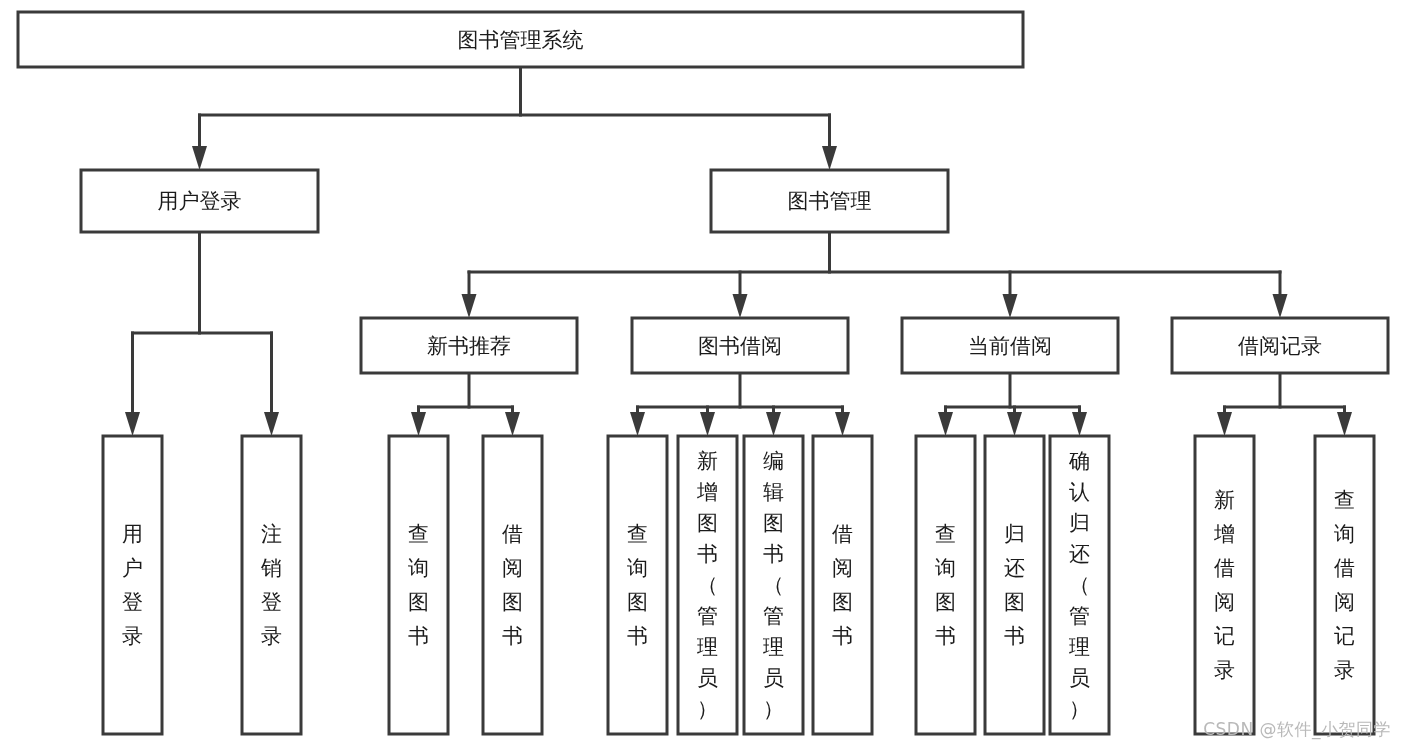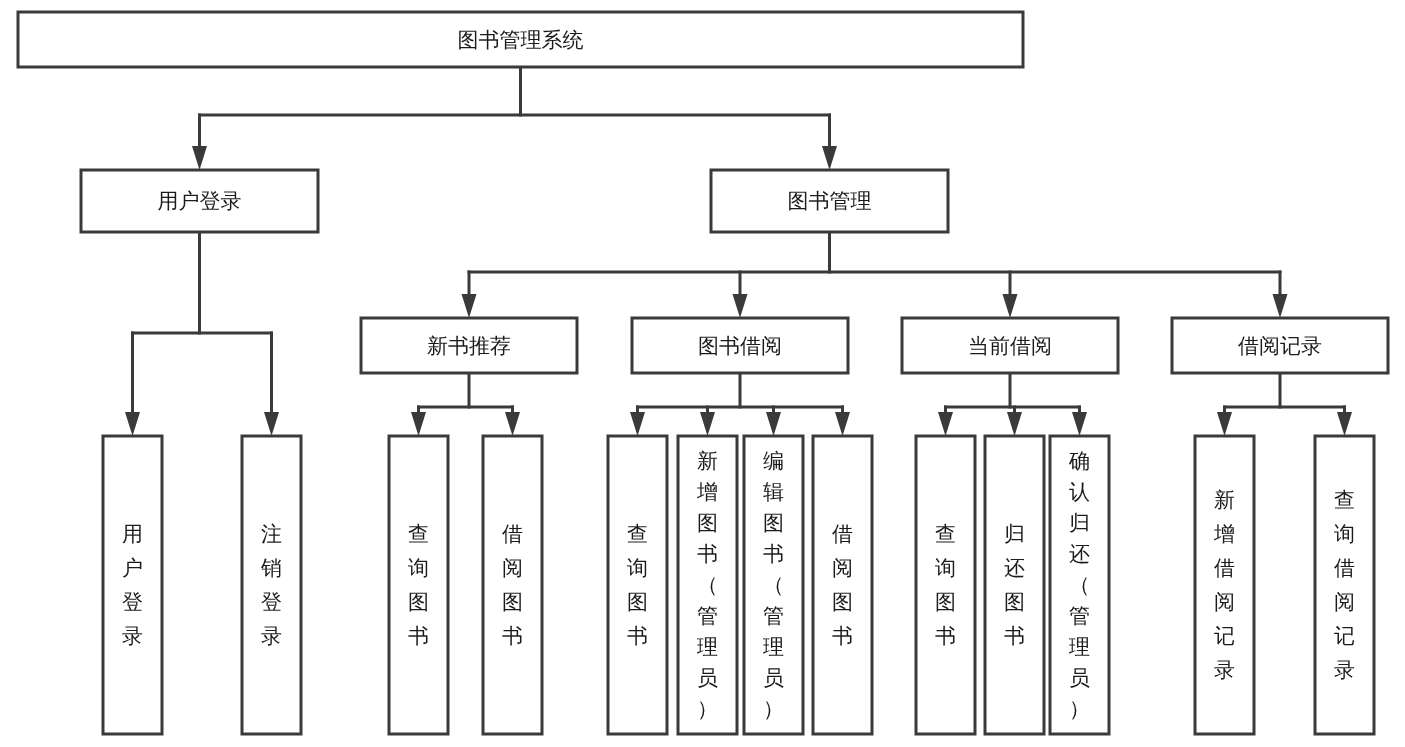--- a/index.html
+++ b/index.html
@@ -216,13 +216,14 @@
         <g>
           <rect class="node-box" x="1195" y="436" width="59" height="298"></rect>
           <text class="node-label-vertical" x="1224.5" y="0" font-size="21"><tspan x="1224.5" y="500" dominant-baseline="central">新</tspan><tspan x="1224.5" y="534" dominant-baseline="central">增</tspan><tspan x="1224.5" y="568" dominant-baseline="central">借</tspan><tspan x="1224.5" y="602" dominant-baseline="central">阅</tspan><tspan x="1224.5" y="636" dominant-baseline="central">记</tspan><tspan x="1224.5" y="670" dominant-baseline="central">录</tspan></text>
         </g>
         <g>
           <rect class="node-box" x="1315" y="436" width="59" height="298"></rect>
           <text class="node-label-vertical" x="1344.5" y="0" font-size="21"><tspan x="1344.5" y="500" dominant-baseline="central">查</tspan><tspan x="1344.5" y="534" dominant-baseline="central">询</tspan><tspan x="1344.5" y="568" dominant-baseline="central">借</tspan><tspan x="1344.5" y="602" dominant-baseline="central">阅</tspan><tspan x="1344.5" y="636" dominant-baseline="central">记</tspan><tspan x="1344.5" y="670" dominant-baseline="central">录</tspan></text>
         </g>
       </g>
   </svg>
+  <div class="watermark-text">CSDN @软件_小贺同学</div>
 </div>
 
 </body></html>

